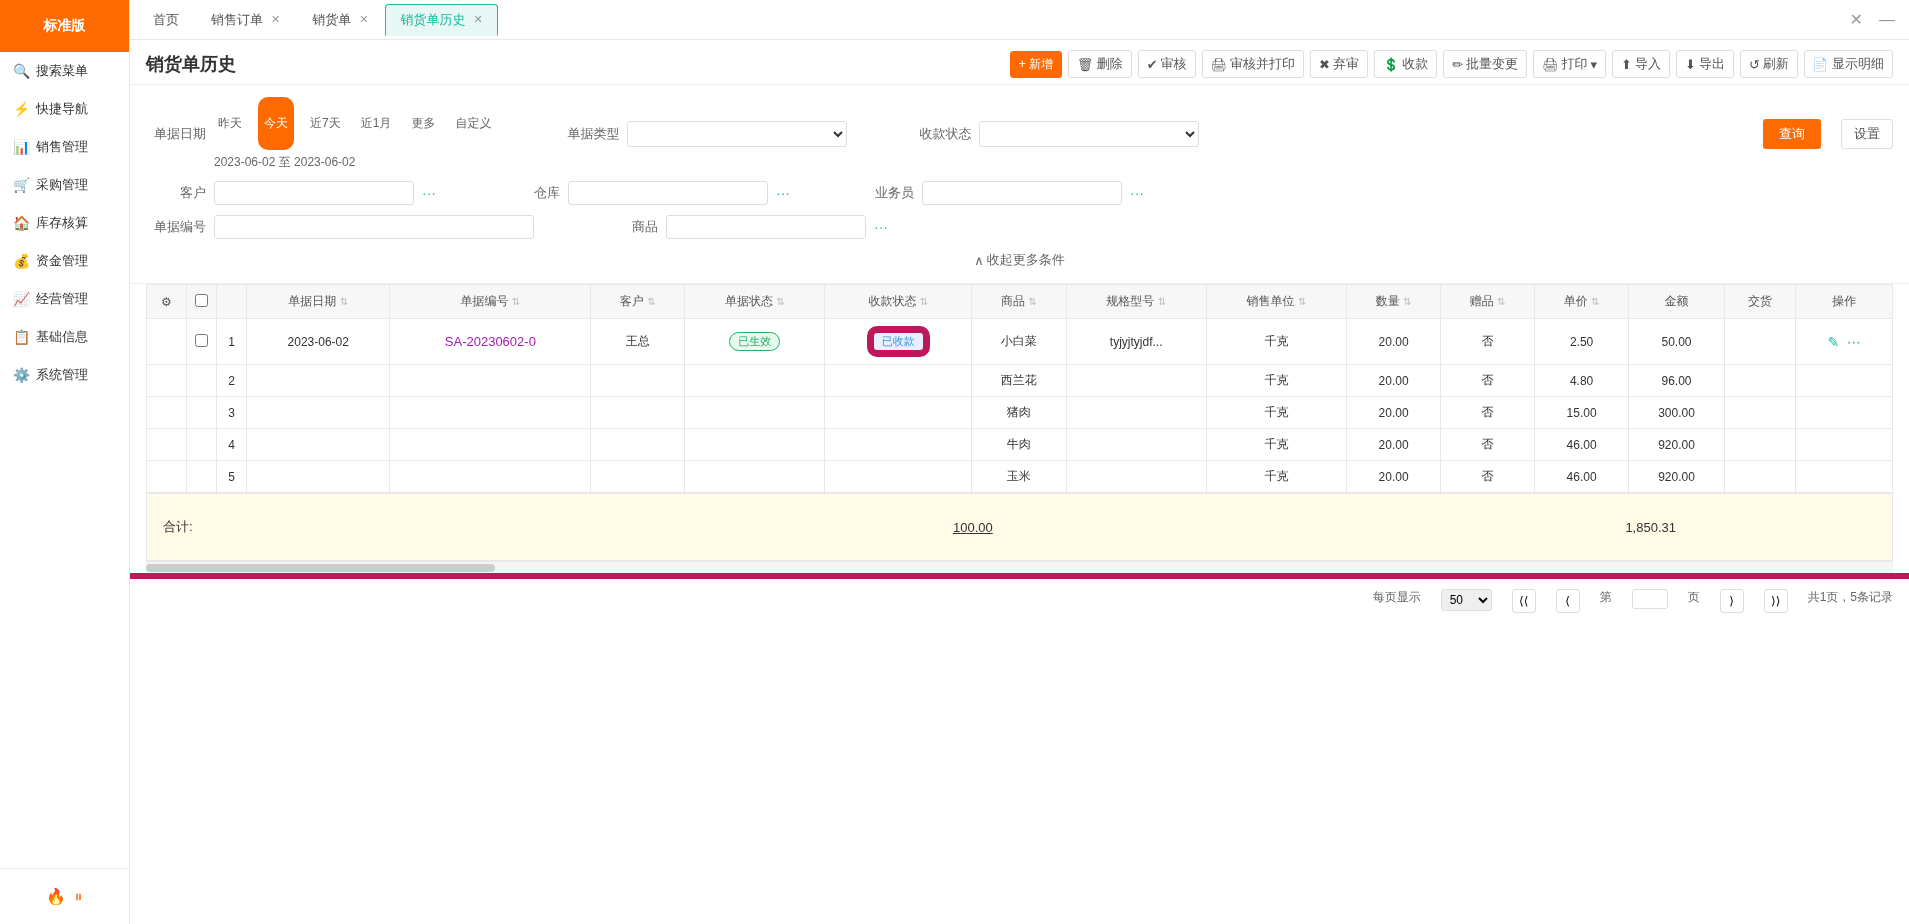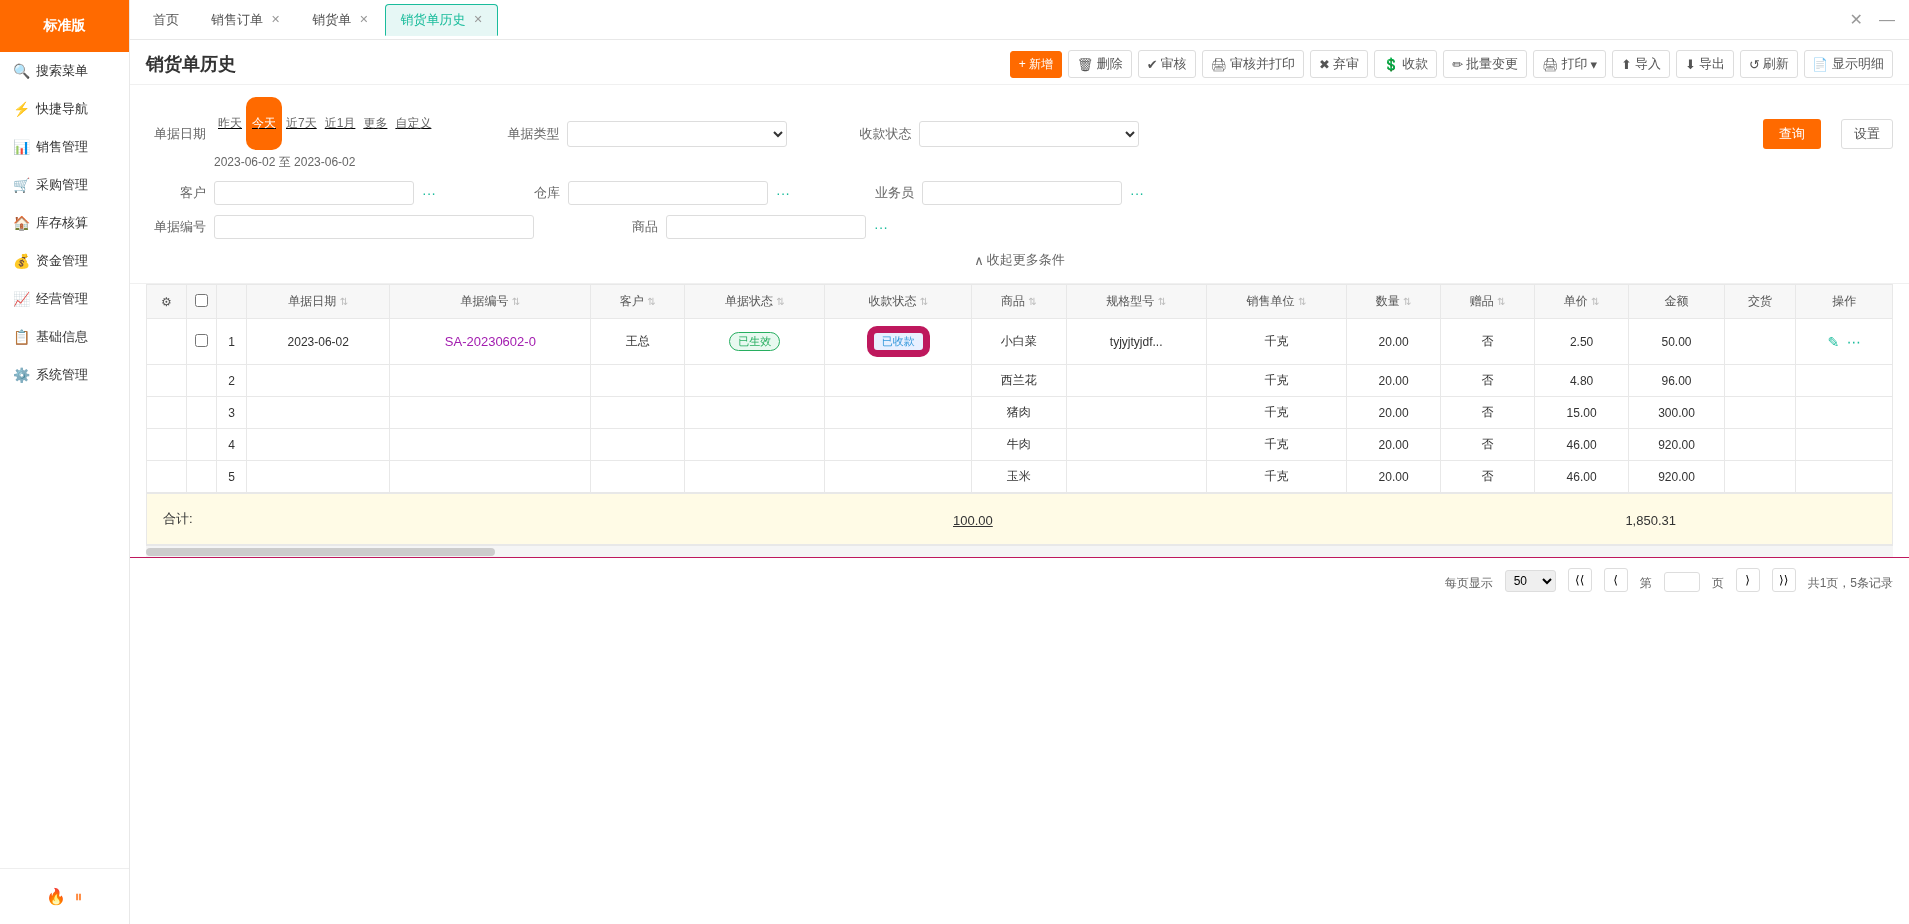--- a/index.html
+++ b/index.html
@@ -34,48 +34,48 @@
     .toolbar-btn.primary { background: #ff6a00; color: #fff; border-color: #ff6a00; }
 
     
     .filter-area { padding: 12px 16px; background: #fff; border-bottom: 1px solid #f0f0f0; }
     .filter-row { display: flex; align-items: center; gap: 24px; margin-bottom: 10px; flex-wrap: wrap; }
     .filter-item { display: flex; align-items: center; gap: 8px; }
     .filter-label { color: #666; font-size: 13px; white-space: nowrap; min-width: 60px; text-align: right; }
     .filter-input { border: 1px solid #ddd; border-radius: 3px; padding: 4px 8px; font-size: 12px; width: 200px; outline: none; color: #333; }
     .filter-select { border: 1px solid #ddd; border-radius: 3px; padding: 4px 8px; font-size: 12px; width: 220px; outline: none; color: #333; background: #fff; }
     .filter-dots { color: #1abc9c; cursor: pointer; font-size: 14px; }
-    .date-shortcuts { display: flex; align-items: center; gap: 0; text-decoration: underline; }
+    .date-shortcuts { display: flex; align-items: center; gap: 12px; }
     .date-shortcut { font-size: 12px; color: #666; cursor: pointer; padding: 2px 4px; }
     .date-shortcut.active { background: #ff6a00; color: #fff; border-radius: 10px; padding: 18px 6px; }
     .date-range { font-size: 12px; color: #666; margin-top: 2px; }
     .collapse-row { display: flex; justify-content: center; margin-top: 4px; }
     .collapse-btn { display: flex; align-items: center; gap: 3px; color: #666; cursor: pointer; font-size: 12px; padding: 2px 8px; }
 
     
     .table-container { padding: 0 16px; overflow-x: auto; }
     table { width: 100%; border-collapse: collapse; min-width: 1400px; }
     thead tr { background: #f7f7f7; }
     th { padding: 8px 6px; text-align: center; border: 1px solid #e8e8e8; font-size: 12px; color: #555; font-weight: normal; white-space: nowrap; }
     td { padding: 7px 6px; text-align: center; border: 1px solid #e8e8e8; font-size: 12px; color: #333; }
     .sort-icon { color: #bbb; font-size: 10px; }
     .badge { display: inline-block; padding: 1px 8px; border-radius: 10px; font-size: 11px; }
     .badge-green { background: #e8f9f0; color: #27ae60; border: 1px solid #27ae60; }
     .badge-blue { background: #e8f0ff; color: #3498db; border: 7px solid #be185d; }
     .link-btn { color: #a21caf; cursor: pointer; }
     .action-icon { color: #1abc9c; cursor: pointer; font-size: 14px; padding: 0 2px; }
 
     
-    .table-footer { background: #fffbe6; border: 1px solid #e8e8e8; padding: 16px 16px; display: flex; align-items: flex-end; margin: 0 16px; }
+    .table-footer { background: #fffbe6; border: 1px solid #e8e8e8; padding: 24px 16px; display: flex; align-items: center; margin: 0 16px; }
     .footer-label { font-size: 13px; color: #333; min-width: 60px; }
     .footer-total-qty { font-size: 13px; color: #333; padding-left: 730px; text-decoration: underline; }
     .footer-total-amt { font-size: 13px; color: #333; margin-left: auto; padding-right: 200px; }
 
     
-    .pagination { display: flex; align-items: flex-end; justify-content: flex-end; padding: 10px 16px; gap: 12px; border-top: 1px solid #be185d; }
+    .pagination { display: flex; align-items: flex-start; justify-content: flex-end; padding: 10px 16px; gap: 20px; border-top: 6px solid #be185d; }
     .page-size-label { font-size: 12px; color: #666; }
     .page-size-select { border: 1px solid #ddd; border-radius: 3px; padding: 2px 4px; font-size: 12px; }
     .page-nav-btn { width: 24px; height: 24px; border: 1px solid #ddd; border-radius: 3px; background: #fff; cursor: pointer; font-size: 12px; display: flex; align-items: center; justify-content: center; }
     .page-nav-btn:disabled { color: #ccc; cursor: default; }
     .page-num-input { width: 36px; border: 1px solid #ddd; border-radius: 3px; text-align: center; padding: 2px 4px; font-size: 12px; }
     .page-info { font-size: 12px; color: #666; }
 
     .scrollbar-area { height: 12px; background: #f5f5f5; border-top: 1px solid #e8e8e8; margin: 0 16px; position: relative; }
     .scrollbar-thumb { height: 8px; background: #ccc; border-radius: 4px; width: 20%; position: absolute; top: 2px; left: 0; }
 

